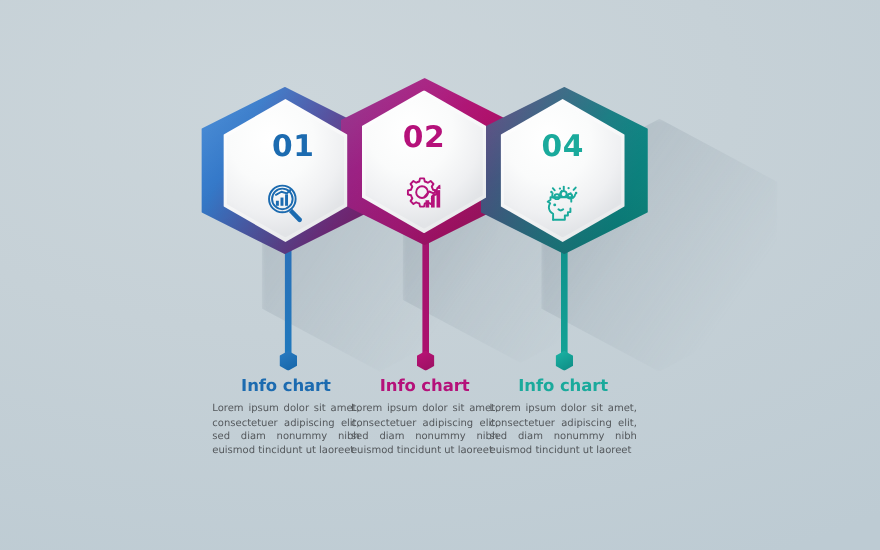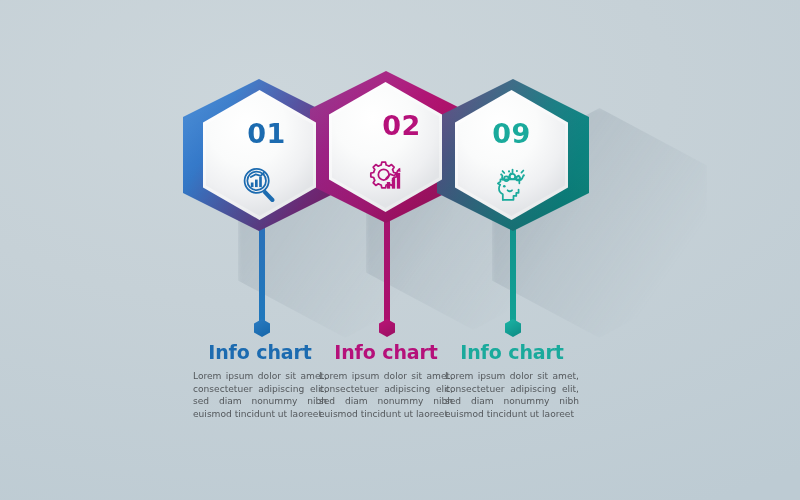--- a/index.html
+++ b/index.html
@@ -93,21 +93,21 @@
     clip-path: polygon(50% 0%, 100% 25%, 100% 75%, 50% 100%, 0% 75%, 0% 25%);
   }
 
   
   .txt-block {
     position: absolute;
     width: 134px;
     z-index: 6;
   }
   .txt-title {
-    font-size: 19px;
+    font-size: 15px;
     font-weight: 700;
     text-align: center;
     margin: 0 0 7px 0;
     font-family: "DejaVu Sans", sans-serif;
     letter-spacing: -0.1px;
   }
   .txt-body {
     font-size: 9.1px;
     line-height: 12.6px;
     color: #54585c;
@@ -156,41 +156,41 @@
       <rect x="18" y="17.5" width="3.2" height="9" fill="#1c6bb0" stroke="none"></rect>
       <rect x="23" y="14" width="3.2" height="12.5" fill="#1c6bb0" stroke="none"></rect>
       <polyline points="13,14.5 19,11.2 25,13 28.5,9.5"></polyline>
       <polyline points="28.8,8.2 29.4,12 25.6,11.5" fill="#1c6bb0" stroke="none"></polyline>
       <path d="M30.6 29.6 L41 40.4 a2.6 2.6 0 0 1 -3.6 3.6 L27.2 33.2 Z" fill="#1c6bb0" stroke="none"></path>
     </svg>
   </div>
 
   <div class="hex hex-front" style="left:329px; top:82px; width:113px; height:130px;"></div>
   <div class="hex-inner" style="left:332px; top:86px; width:107px; height:122px;"></div>
-  <div class="hex-num" style="left:345px; top:110px; width:113px; color:#b5117a;">02</div>
+  <div class="hex-num" style="left:329px; top:110px; width:113px; color:#b5117a;">02</div>
   <div class="hex-icon" style="left:329px; top:154px; width:113px; height:46px;">
     <svg width="40" height="40" viewBox="0 0 48 48" fill="none" stroke="#b5117a" stroke-width="2.1" stroke-linecap="round" stroke-linejoin="round">
       <path d="M19 6.2 h4.4 l0.8 3.4 a12 12 0 0 1 3.4 1.4 l3-1.9 3.1 3.1 -1.9 3
                a12 12 0 0 1 1.4 3.4 l3.4 0.8 v4.4 l-3.4 0.8 a12 12 0 0 1 -1.4 3.4
                l1.9 3 -3.1 3.1 -3-1.9 a12 12 0 0 1 -3.4 1.4 l-0.8 3.4 h-4.4 l-0.8-3.4
                a12 12 0 0 1 -3.4-1.4 l-3 1.9 -3.1-3.1 1.9-3 a12 12 0 0 1 -1.4-3.4
                l-3.4-0.8 v-4.4 l3.4-0.8 a12 12 0 0 1 1.4-3.4 l-1.9-3 3.1-3.1 3 1.9
                a12 12 0 0 1 3.4-1.4 Z"></path>
       <circle cx="21.2" cy="21.2" r="6.4"></circle>
       <rect x="25" y="30" width="4" height="8" fill="#b5117a" stroke="none"></rect>
       <rect x="31" y="25" width="4" height="13" fill="#b5117a" stroke="none"></rect>
       <rect x="37" y="19" width="4" height="19" fill="#b5117a" stroke="none"></rect>
       <polyline points="24,26 29,20.5 34,22.5 40,14.5"></polyline>
       <polyline points="41,13 41.4,18 36.6,16.6" fill="#b5117a" stroke="none"></polyline>
     </svg>
   </div>
 
   <div class="hex hex-front" style="left:455px; top:90px; width:113px; height:130px;"></div>
   <div class="hex-inner" style="left:458px; top:94px; width:107px; height:122px;"></div>
-  <div class="hex-num" style="left:455px; top:118px; width:113px; color:#1aaa9c;">09</div>
+  <div class="hex-num" style="left:455px; top:118px; width:113px; color:#1aaa9c;">04</div>
   <div class="hex-icon" style="left:455px; top:160px; width:113px; height:48px;">
     <svg width="42" height="42" viewBox="0 0 48 48" fill="none" stroke="#1aaa9c" stroke-width="2" stroke-linecap="round" stroke-linejoin="round">
       <path d="M13.5 42 v-6.2 c-2.6-1.4-4.4-3.7-4.4-6.7 0-1.6 .5-3 1.4-4.2
                l-2.6-1.6 2.9-2.1 v-2.6 h21.6 v4.6"></path>
       <path d="M13.5 42 h12.2 v-4.3 h3.2 v-3.6 h2.6 v-3.8"></path>
       <circle cx="15.2" cy="26.6" r="1.5" fill="#1aaa9c" stroke="none"></circle>
       <path d="M19 31.2 q2.4 2.2 5 0"></path>
       <circle cx="17.5" cy="18" r="2.6"></circle>
       <circle cx="24.5" cy="15.4" r="3.1"></circle>
       <circle cx="31" cy="17.6" r="2.3"></circle>

